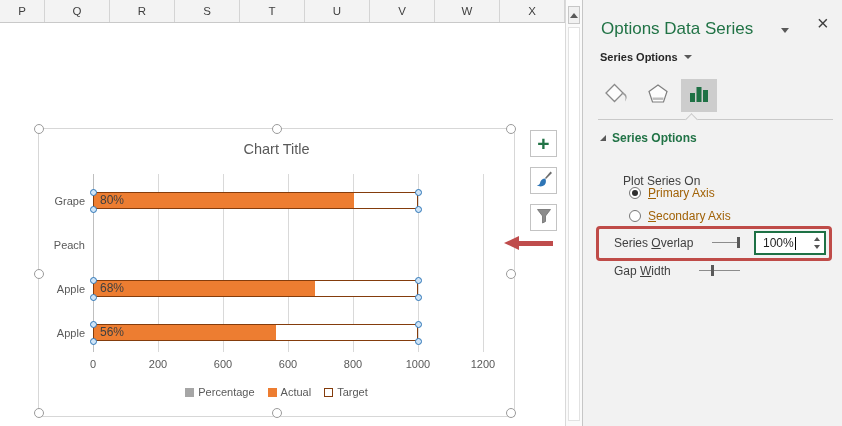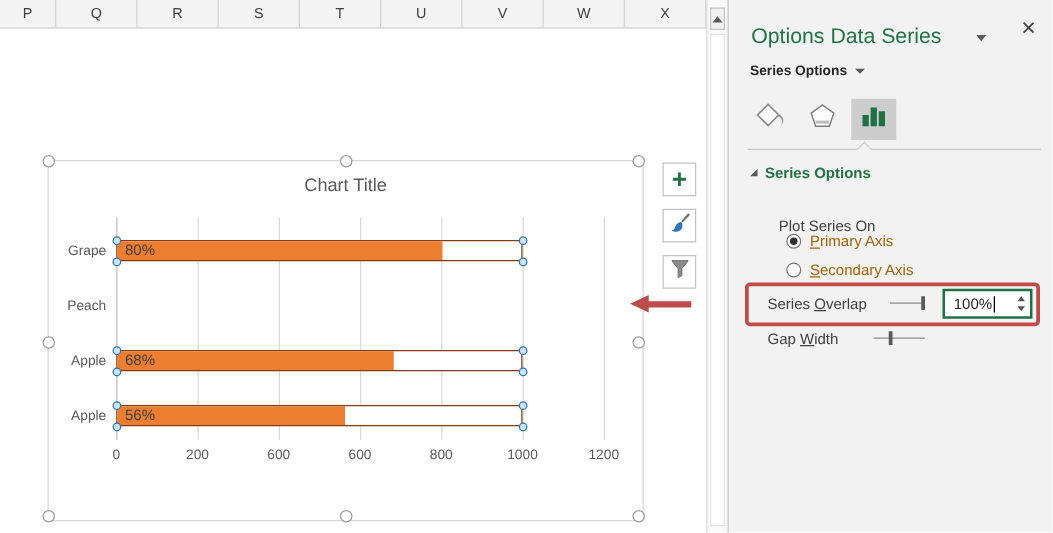--- a/index.html
+++ b/index.html
@@ -194,20 +194,34 @@
       <div class="cat-label" style="top: 150.5px;">Apple</div>
       <div class="target-bar" style="top: 150px; border-color: rgb(132, 60, 12); padding-left: 40px;">
         <div class="actual-bar" style="width: 182px; background: rgb(237, 125, 49);"></div>
         <div class="pct-label">56%</div>
         <div class="bh" style="left: -4px; top: -4px;"></div>
         <div class="bh" style="left: -4px; top: 12.5px;"></div>
         <div class="bh" style="left: 320.5px; top: -4px;"></div>
         <div class="bh" style="left: 320.5px; top: 12.5px;"></div>
       </div>
     </div>
+  <div class="legend">
+      <div class="leg-item">
+        <div class="swatch" style="background: rgb(166, 166, 166);"></div>
+        <div style="display: inline;">Percentage</div>
+      </div>
+      <div class="leg-item">
+        <div class="swatch" style="background: rgb(237, 125, 49);"></div>
+        <div style="display: inline;">Actual</div>
+      </div>
+      <div class="leg-item">
+        <div class="swatch" style="background: rgb(255, 255, 255); border: 1.5px solid rgb(132, 60, 12);"></div>
+        <div style="display: inline;">Target</div>
+      </div>
+    </div>
 <div class="fh" style="left: -5px; top: -5px;"></div>
     <div class="fh" style="left: 233px; top: -5px;"></div>
     <div class="fh" style="left: 467px; top: -5px;"></div>
     <div class="fh" style="left: -5px; top: 139.5px;"></div>
     <div class="fh" style="left: 467px; top: 139.5px;"></div>
     <div class="fh" style="left: -5px; top: 279px;"></div>
     <div class="fh" style="left: 233px; top: 279px;"></div>
     <div class="fh" style="left: 467px; top: 279px;"></div>
   </div>
 

